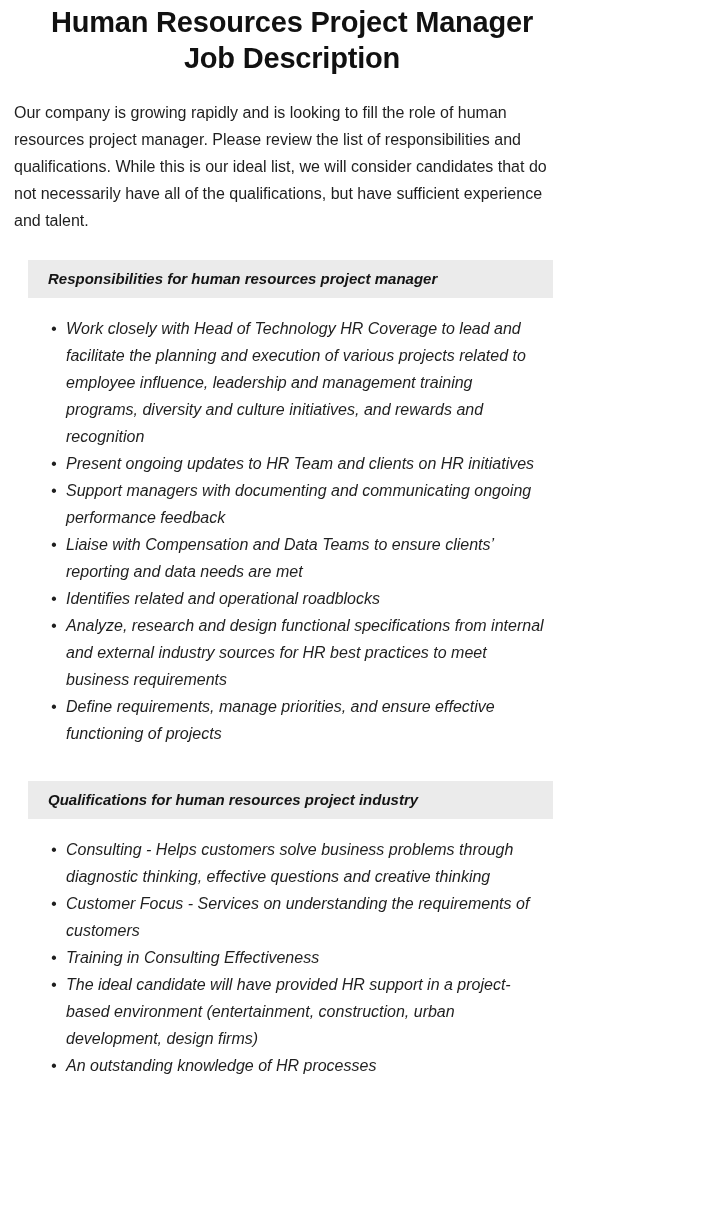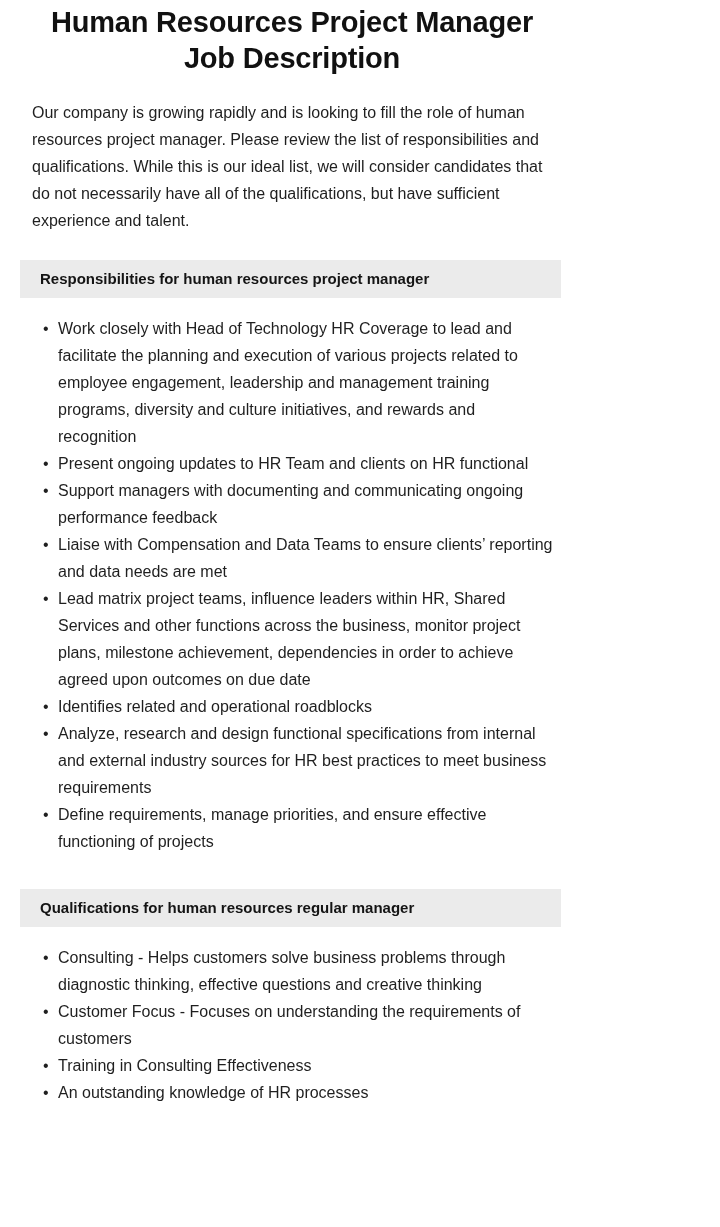--- a/index.html
+++ b/index.html
@@ -33,27 +33,28 @@
     padding: 4px 36px 0 36px;
     letter-spacing: -0.2px;
   }
 
   
   .intro {
     font-size: 16px;
     line-height: 27px;
     color: #1f1f1f;
     margin: 0;
-    padding: 23px 28px 0 32px;
+    padding: 23px 28px 0 14px;
   }
 
   
   .section {
-    margin: 0;
+    margin: 8px;
     padding: 0;
+    font-style: italic;
   }
   .section-header {
     background: #ebebeb;
     margin: 26px 23px 0 20px;
     padding: 9px 0 9px 20px;
     font-size: 15px;
     line-height: 20px;
     font-weight: 700;
     color: #141414;
   }
@@ -93,36 +94,36 @@
 <div class="page">
 
   <h1 class="job-title">Human Resources Project Manager Job Description</h1>
 
   <p class="intro">Our company is growing rapidly and is looking to fill the role of human resources project manager. Please review the list of responsibilities and qualifications. While this is our ideal list, we will consider candidates that do not necessarily have all of the qualifications, but have sufficient experience and talent.</p>
 
   <div id="sections-root">
       <div class="section">
         <div class="section-header">Responsibilities for human resources project manager</div>
         <ul class="bullet-list">
-          <li>Work closely with Head of Technology HR Coverage to lead and facilitate the planning and execution of various projects related to employee engagement, leadership and management training programs, diversity and culture initiatives, and rewards and recognition</li>
-          <li>Present ongoing updates to HR Team and clients on HR functional</li>
+          <li>Work closely with Head of Technology HR Coverage to lead and facilitate the planning and execution of various projects related to employee influence, leadership and management training programs, diversity and culture initiatives, and rewards and recognition</li>
+          <li>Present ongoing updates to HR Team and clients on HR initiatives</li>
           <li>Support managers with documenting and communicating ongoing performance feedback</li>
           <li>Liaise with Compensation and Data Teams to ensure clients’ reporting and data needs are met</li>
-          <li>Lead matrix project teams, influence leaders within HR, Shared Services and other functions across the business, monitor project plans, milestone achievement, dependencies in order to achieve agreed upon outcomes on due date</li>
           <li>Identifies related and operational roadblocks</li>
           <li>Analyze, research and design functional specifications from internal and external industry sources for HR best practices to meet business requirements</li>
           <li>Define requirements, manage priorities, and ensure effective functioning of projects</li>
         </ul>
       </div>
       <div class="section">
-        <div class="section-header">Qualifications for human resources regular manager</div>
+        <div class="section-header">Qualifications for human resources project industry</div>
         <ul class="bullet-list">
           <li>Consulting - Helps customers solve business problems through diagnostic thinking, effective questions and creative thinking</li>
-          <li>Customer Focus - Focuses on understanding the requirements of customers</li>
+          <li>Customer Focus - Services on understanding the requirements of customers</li>
           <li>Training in Consulting Effectiveness</li>
+          <li>The ideal candidate will have provided HR support in a project-based environment (entertainment, construction, urban development, design firms)</li>
           <li>An outstanding knowledge of HR processes</li>
         </ul>
       </div>
     </div>
 
   <div class="spacer-bottom"></div>
 
 </div>
 
 </body></html>

